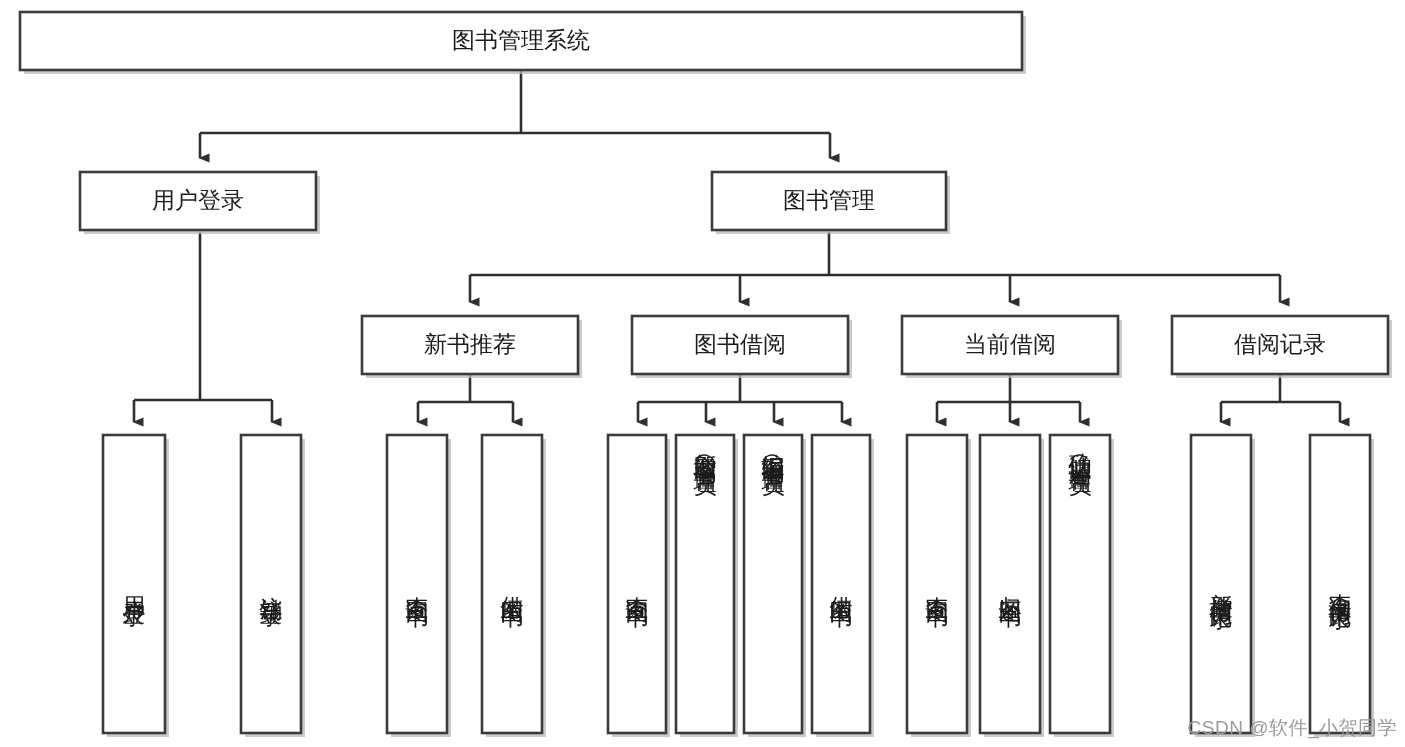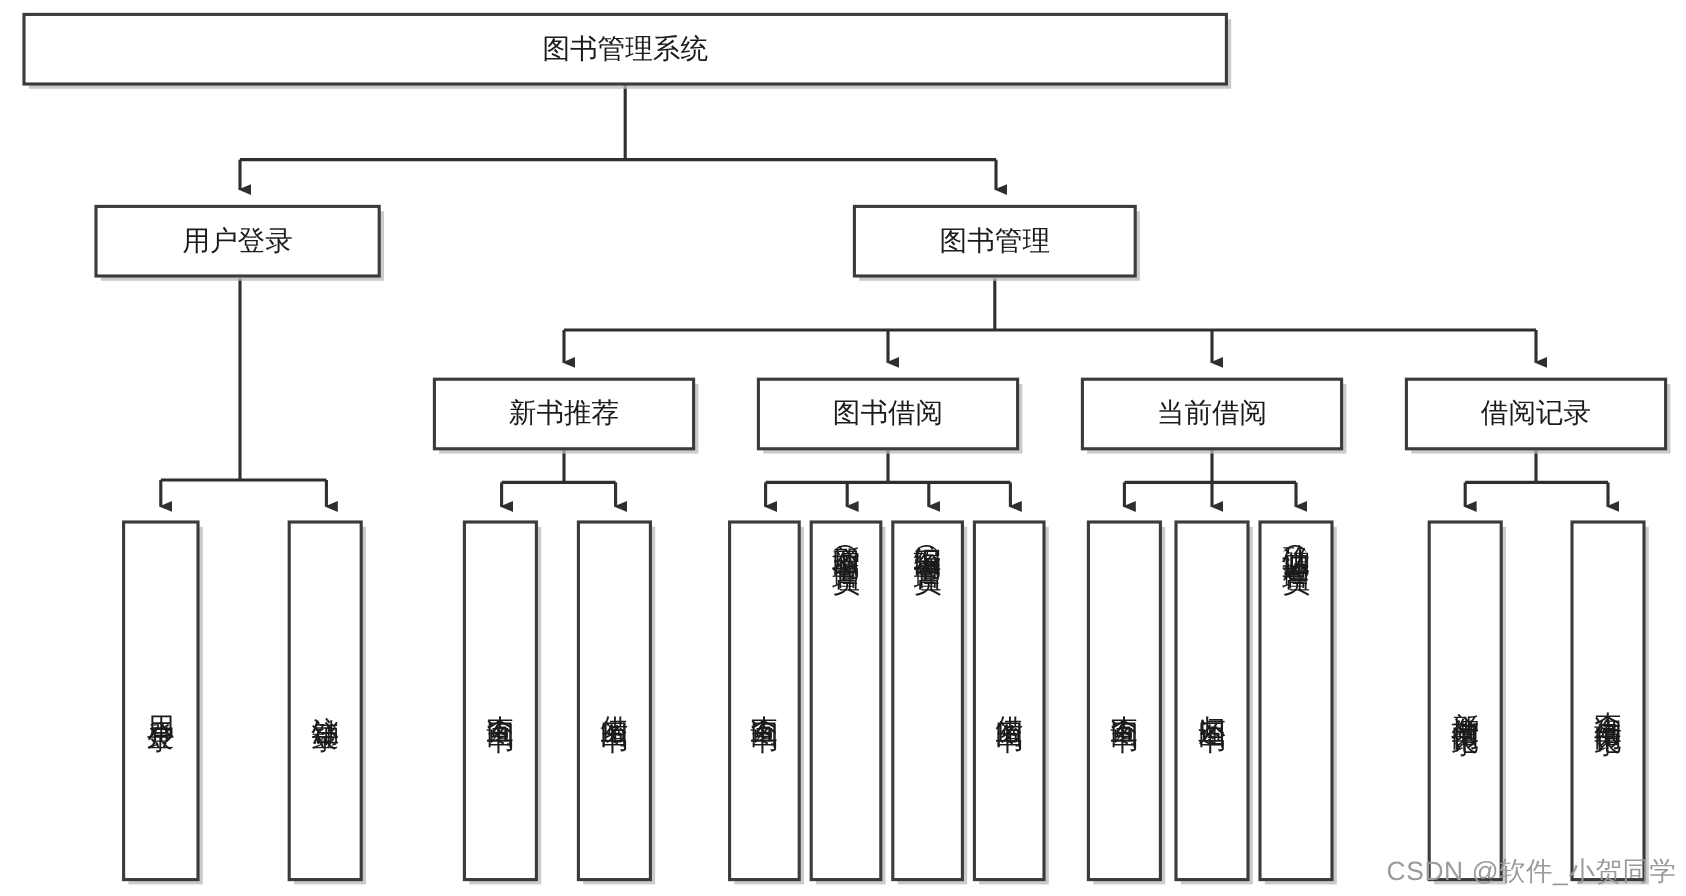--- a/index.html
+++ b/index.html
@@ -67,21 +67,21 @@
     letter-spacing: 3px;
     color: #1b1b1b;
     white-space: nowrap;
     text-align: center;
   }
   .watermark {
     position: absolute;
     right: 8px;
     bottom: 6px;
     font-family: "Liberation Sans", "DejaVu Sans", sans-serif;
-    font-size: 22px;
+    font-size: 19px;
     color: #9a9a9a;
     white-space: nowrap;
     letter-spacing: 0.5px;
   }
 </style>
 </head>
 <body>
 
 <div id="page">
 

